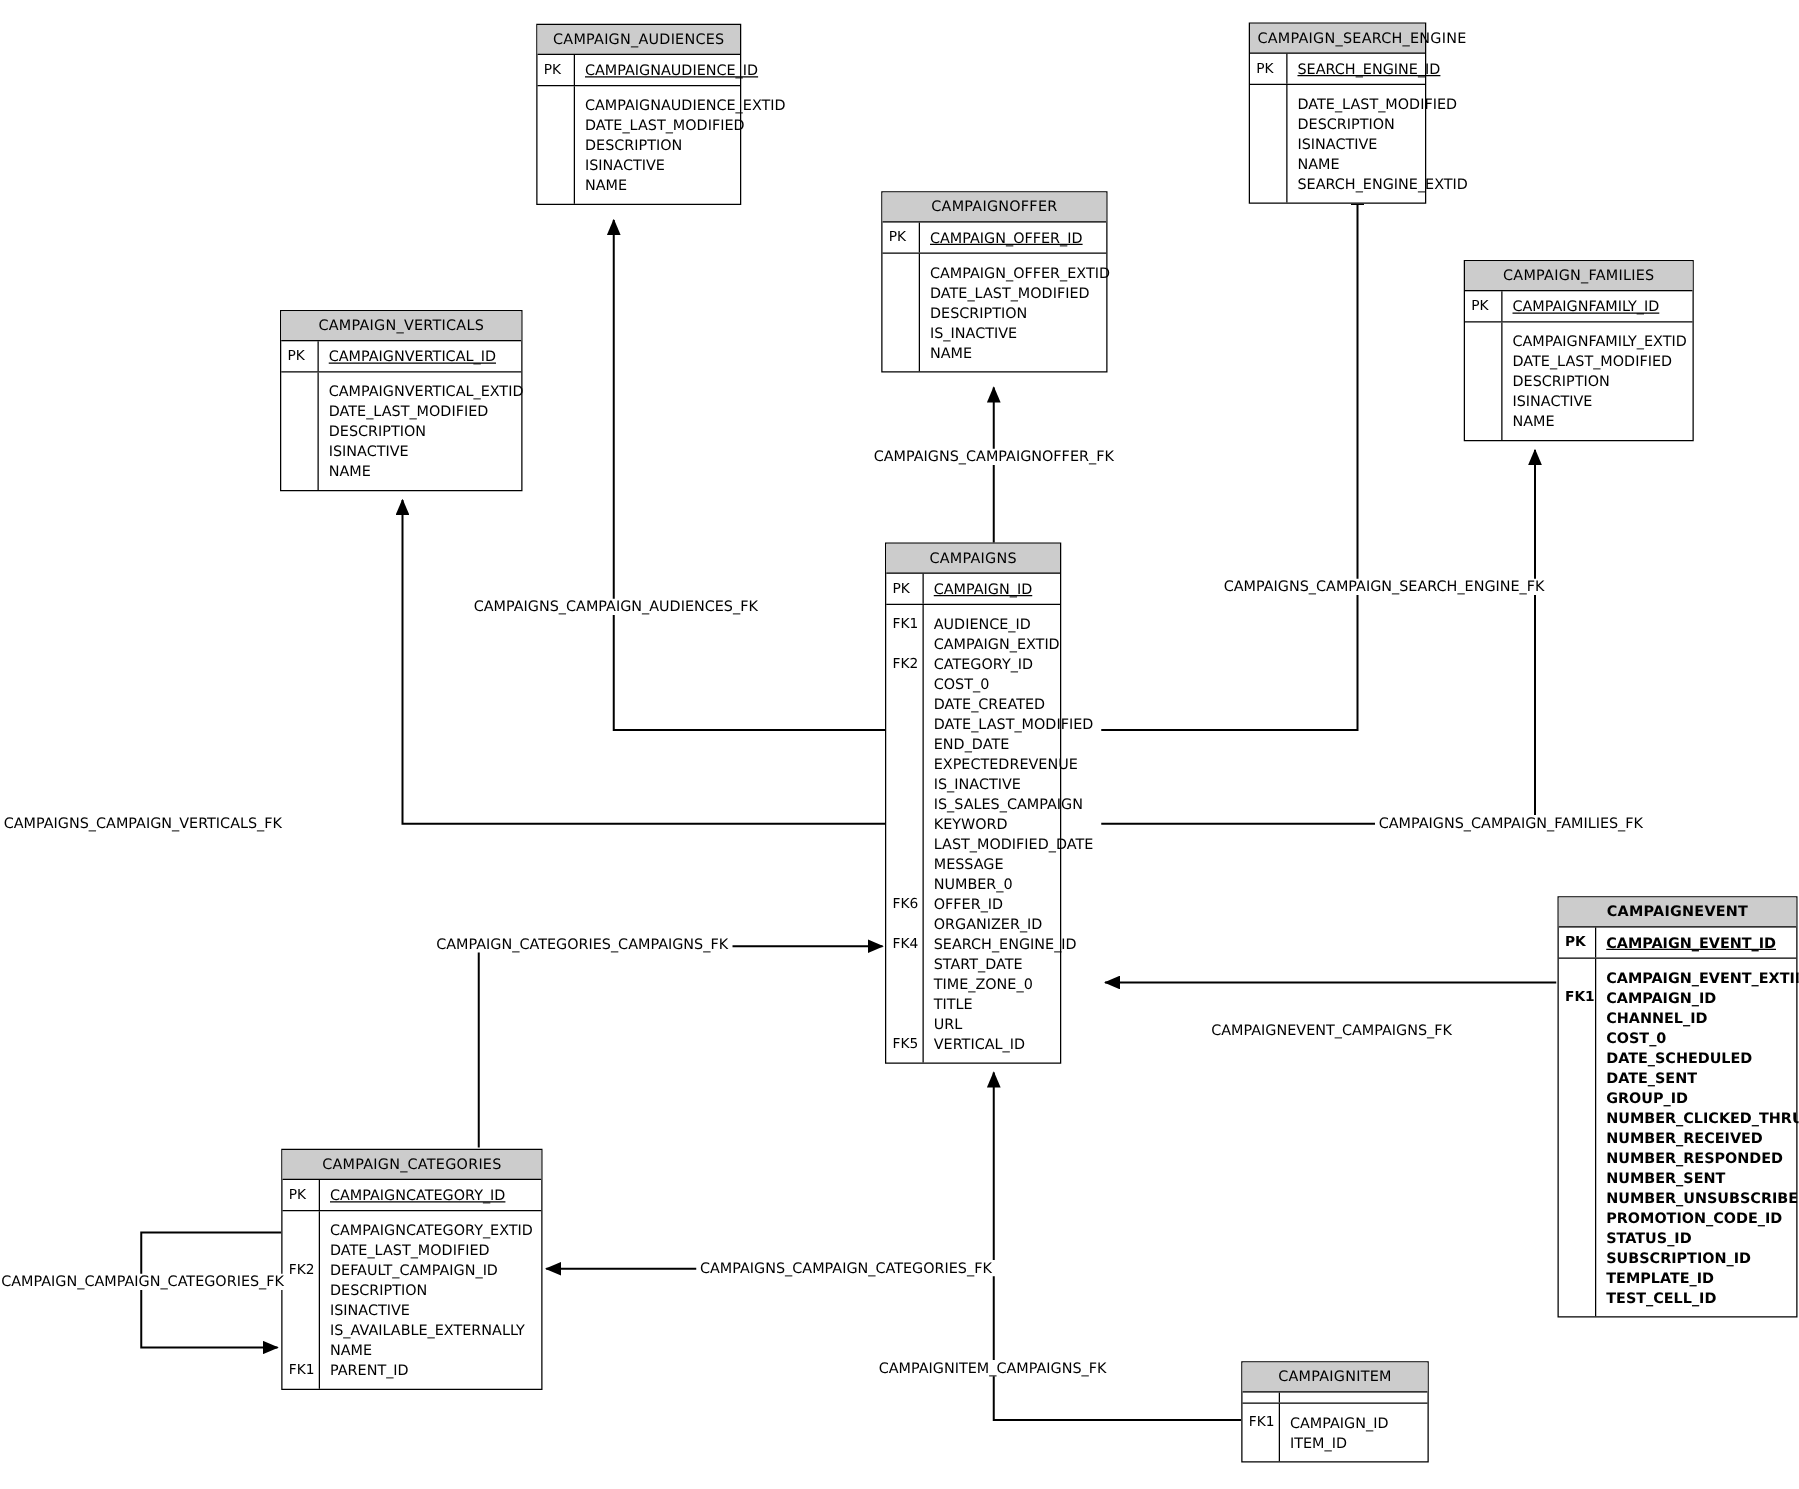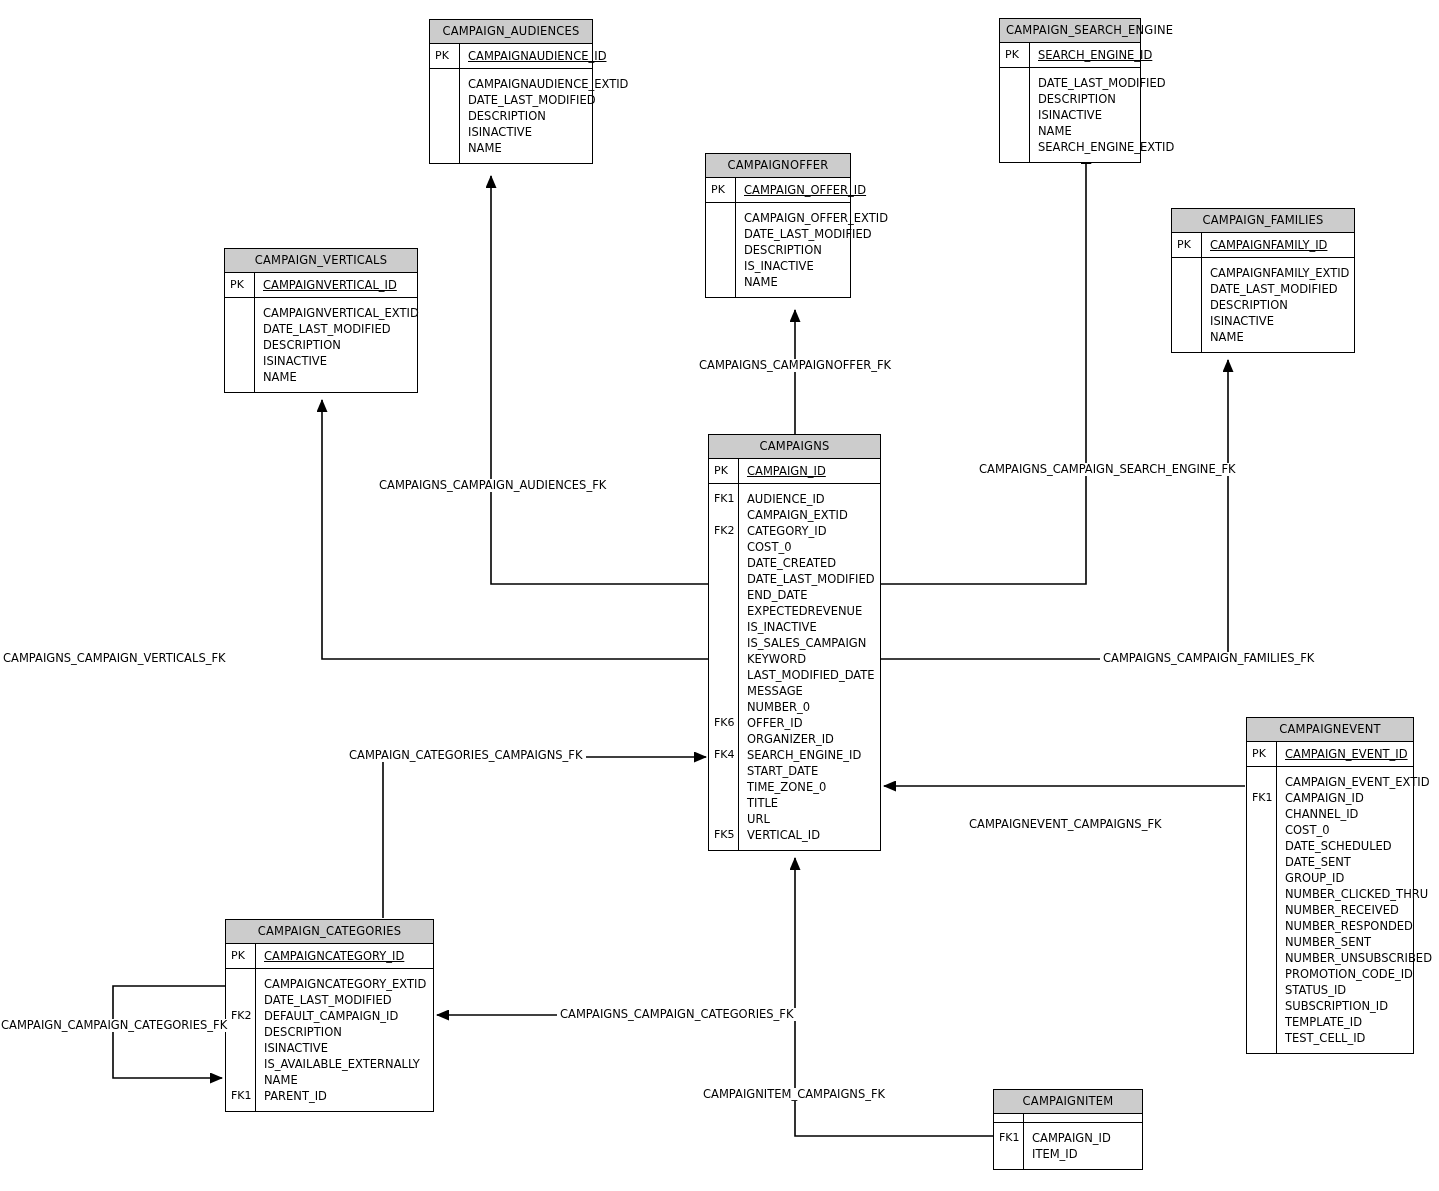--- a/index.html
+++ b/index.html
@@ -179,21 +179,21 @@
       <div class="field-col">
         <div class="row">DATE_LAST_MODIFIED</div>
         <div class="row">DESCRIPTION</div>
         <div class="row">ISINACTIVE</div>
         <div class="row">NAME</div>
         <div class="row">SEARCH_ENGINE_EXTID</div>
       </div>
     </div>
   </div>
 
-  <div class="entity" style="left:705px;top:153px;width:146px;">
+  <div class="entity" style="left:705px;top:153px;width:181px;">
     <div class="ent-title">CAMPAIGNOFFER</div>
     <div class="ent-section pk-sec">
       <div class="key-col">PK</div>
       <div class="field-col"><span class="pkname">CAMPAIGN_OFFER_ID</span></div>
     </div>
     <div class="ent-section attr-sec">
       <div class="key-col">
         <div class="row"></div>
         <div class="row"></div>
         <div class="row"></div>
@@ -251,21 +251,21 @@
       <div class="field-col">
         <div class="row">CAMPAIGNVERTICAL_EXTID</div>
         <div class="row">DATE_LAST_MODIFIED</div>
         <div class="row">DESCRIPTION</div>
         <div class="row">ISINACTIVE</div>
         <div class="row">NAME</div>
       </div>
     </div>
   </div>
 
-  <div class="entity" style="left:708px;top:434px;width:173px;">
+  <div class="entity" style="left:708px;top:434px;width:141px;">
     <div class="ent-title">CAMPAIGNS</div>
     <div class="ent-section pk-sec">
       <div class="key-col">PK</div>
       <div class="field-col"><span class="pkname">CAMPAIGN_ID</span></div>
     </div>
     <div class="ent-section attr-sec">
       <div class="key-col">
         <div class="row">FK1</div>
         <div class="row"></div>
         <div class="row">FK2</div>
@@ -309,21 +309,21 @@
         <div class="row">SEARCH_ENGINE_ID</div>
         <div class="row">START_DATE</div>
         <div class="row">TIME_ZONE_0</div>
         <div class="row">TITLE</div>
         <div class="row">URL</div>
         <div class="row">VERTICAL_ID</div>
       </div>
     </div>
   </div>
 
-  <div class="entity" style="left:1246px;top:717px;width:168px;">
+  <div class="entity" style="left:1246px;top:717px;width:192px;font-weight:bold;">
     <div class="ent-title">CAMPAIGNEVENT</div>
     <div class="ent-section pk-sec">
       <div class="key-col">PK</div>
       <div class="field-col"><span class="pkname">CAMPAIGN_EVENT_ID</span></div>
     </div>
     <div class="ent-section attr-sec">
       <div class="key-col">
         <div class="row"></div>
         <div class="row">FK1</div>
         <div class="row"></div>

